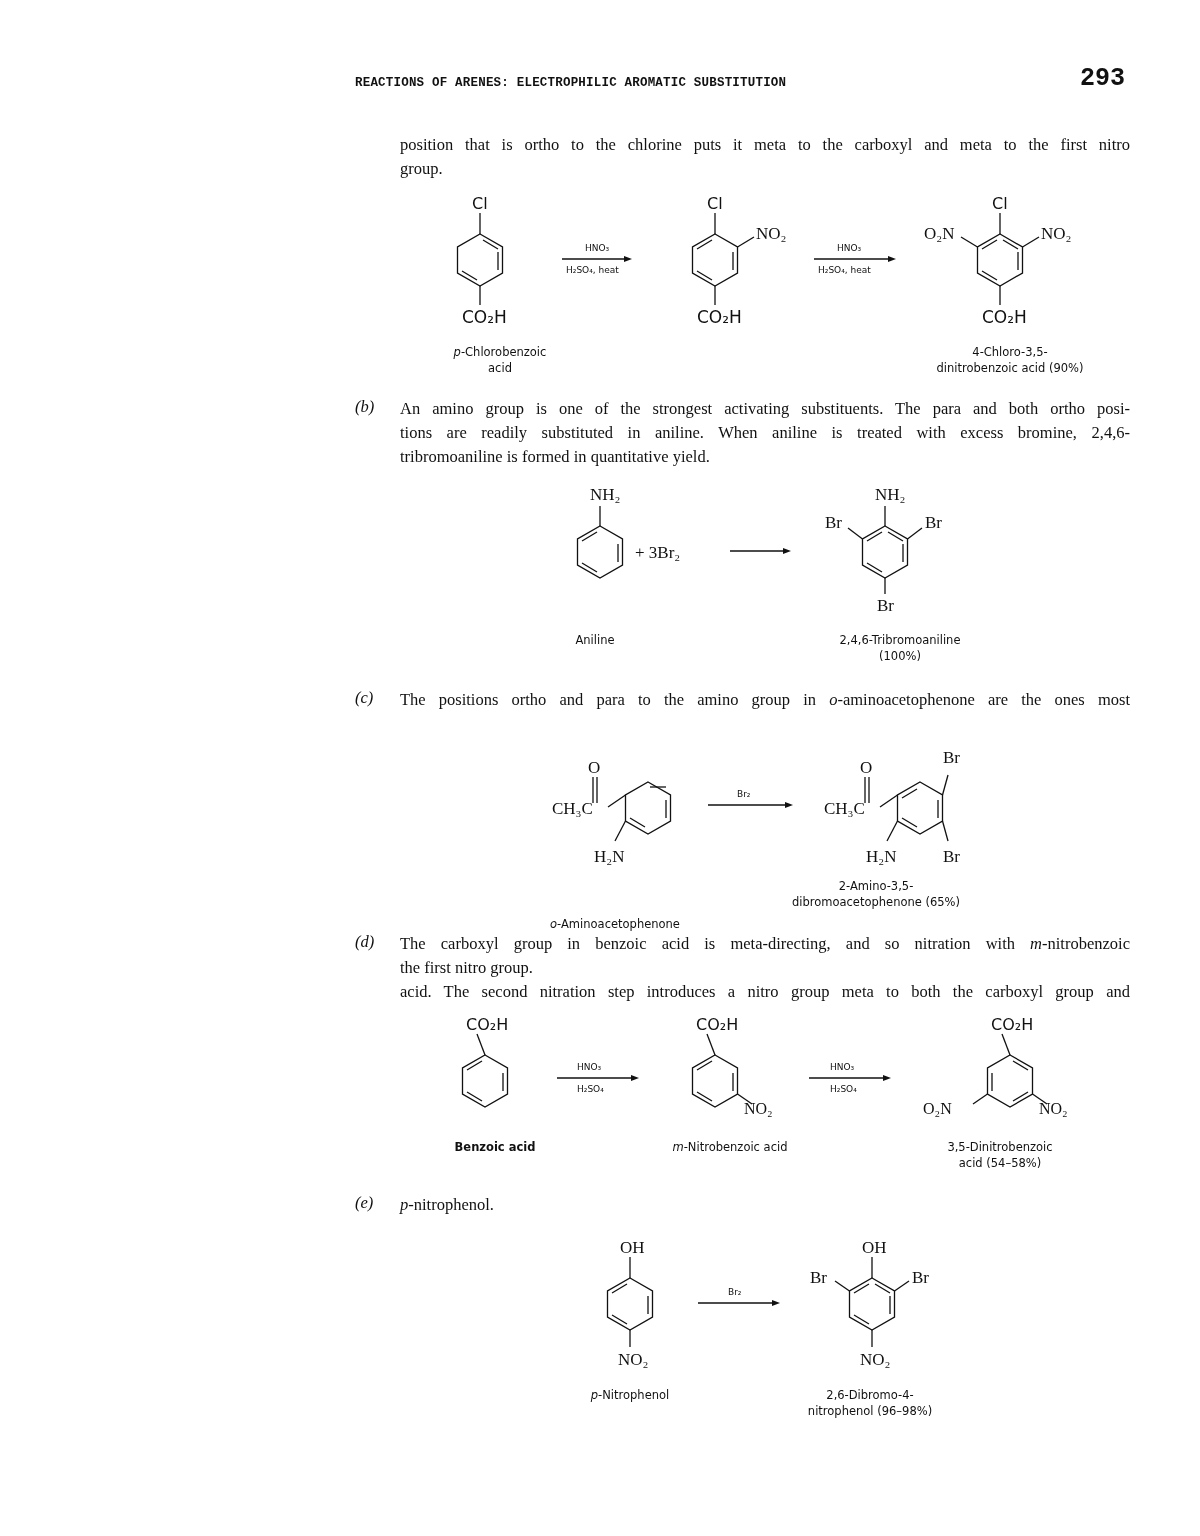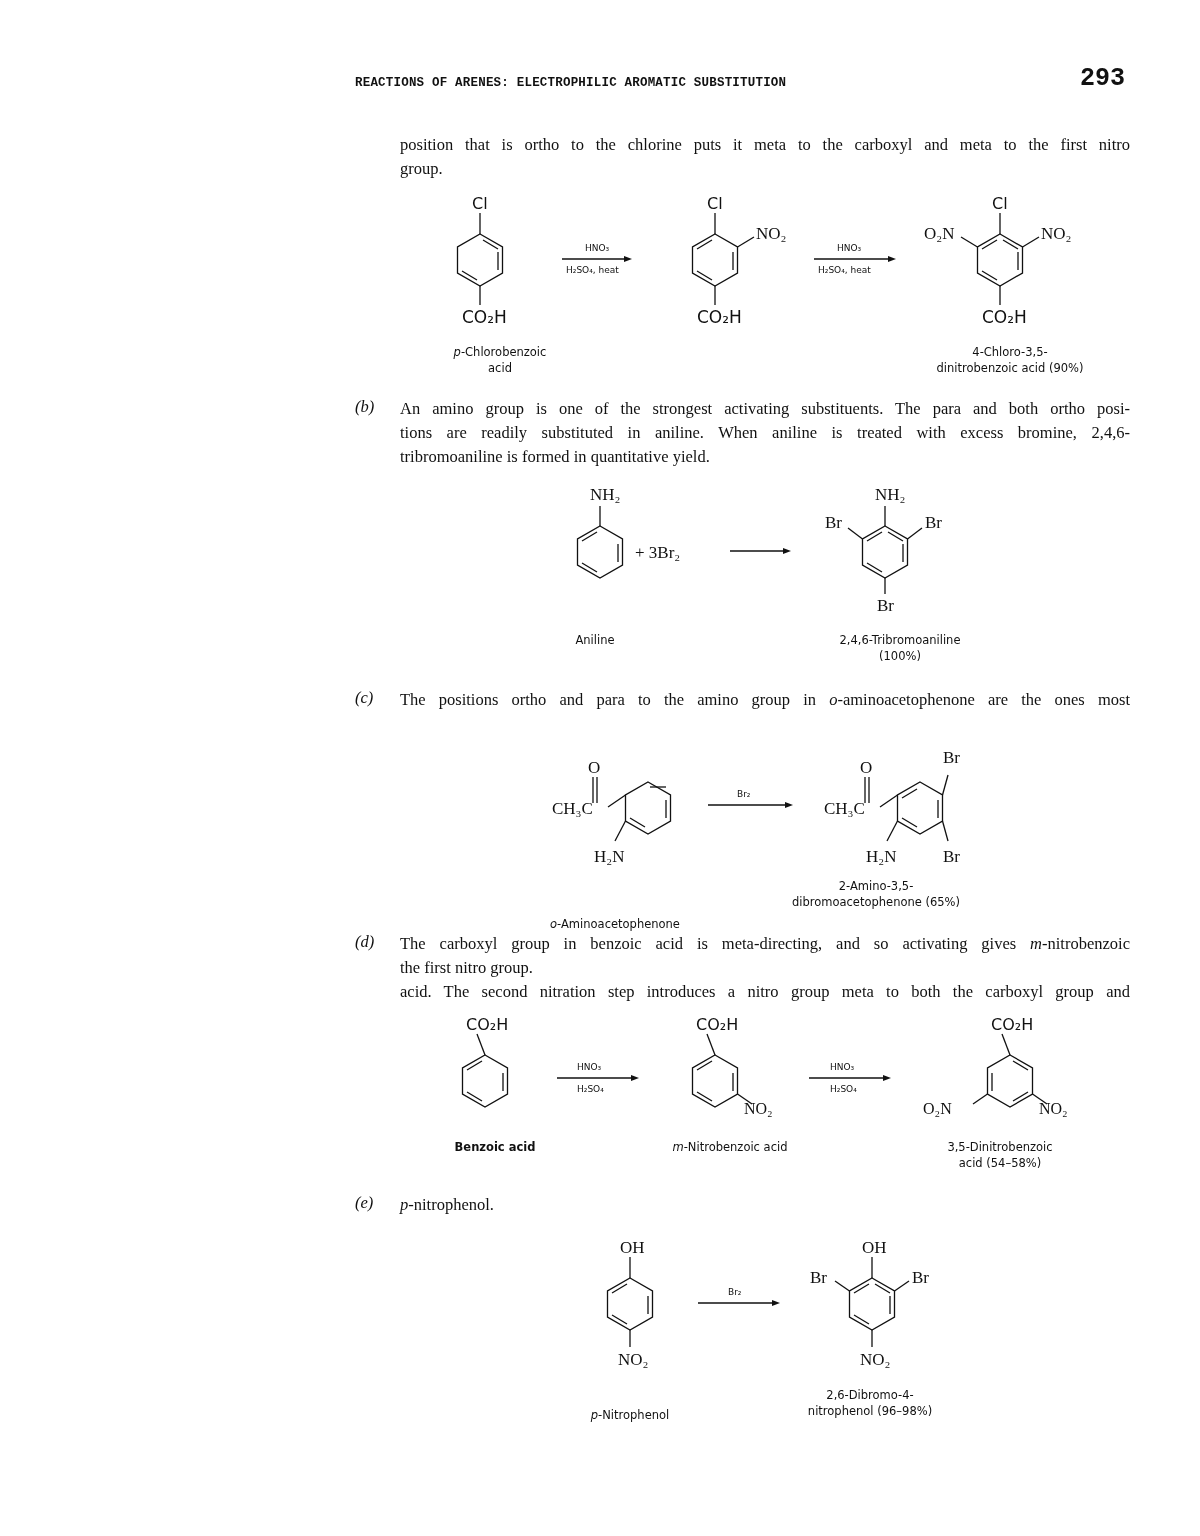--- a/index.html
+++ b/index.html
@@ -180,21 +180,21 @@
 <div class="abs cap" style="left:525px; top:878px; width:180px;margin-top:38px;">
   <div><i>o</i><span>-Aminoacetophenone</span></div>
 </div>
 <div class="abs cap" style="left:776px; top:878px; width:200px;">
   <div>2-Amino-3,5-</div>
   <div>dibromoacetophenone (65%)</div>
 </div>
 
 <div class="abs label-letter" style="left:355px; top:932px;">(d)</div>
 <div class="abs para" style="left:400px; top:932px; width:730px;">
-  <div style="text-align-last:justify;"><span>The carboxyl group in benzoic acid is meta-directing, and so activating gives </span><i>m</i><span>-nitrobenzoic</span></div>
+  <div style="text-align-last:justify;"><span>The carboxyl group in benzoic acid is meta-directing, and so nitration with </span><i>m</i><span>-nitrobenzoic</span></div>
   <div>the first nitro group.</div>
   <div style="text-align-last:justify;">acid. The second nitration step introduces a nitro group meta to both the carboxyl group and</div>
 </div>
 <svg class="abs" style="left:430px; top:1010px;" width="680" height="115">
   <g>
     <polygon class="ring" points="55,45 77.5,58 77.5,84 55,97 32.5,84 32.5,58"></polygon>
     <line x1="52" y1="51" x2="37" y2="60"></line>
       <line x1="73" y1="63" x2="73" y2="81"></line>
       <line x1="37" y1="82" x2="52" y2="91"></line>
     <line x1="55" y1="45" x2="47" y2="24"></line>
@@ -273,19 +273,19 @@
     <line x1="312" y1="43" x2="312" y2="22"></line>
       <line x1="334.5" y1="56" x2="349" y2="46"></line>
       <line x1="289.5" y1="56" x2="275" y2="46"></line>
       <line x1="312" y1="95" x2="312" y2="112"></line>
     <text x="302" y="18" font-size="17">OH</text>
     <text x="352" y="48" font-size="17">Br</text>
     <text x="250" y="48" font-size="17">Br</text>
     <text x="300" y="130" font-size="17">NO₂</text>
   </g>
 </svg>
-<div class="abs cap" style="left:570px; top:1387px; width:120px;margin-top:20px;">
+<div class="abs cap" style="left:570px; top:1387px; width:120px;">
   <div><i>p</i><span>-Nitrophenol</span></div>
 </div>
 <div class="abs cap" style="left:795px; top:1387px; width:150px;">
   <div>2,6-Dibromo-4-</div>
   <div>nitrophenol (96–98%)</div>
 </div>
 
 </body></html>

